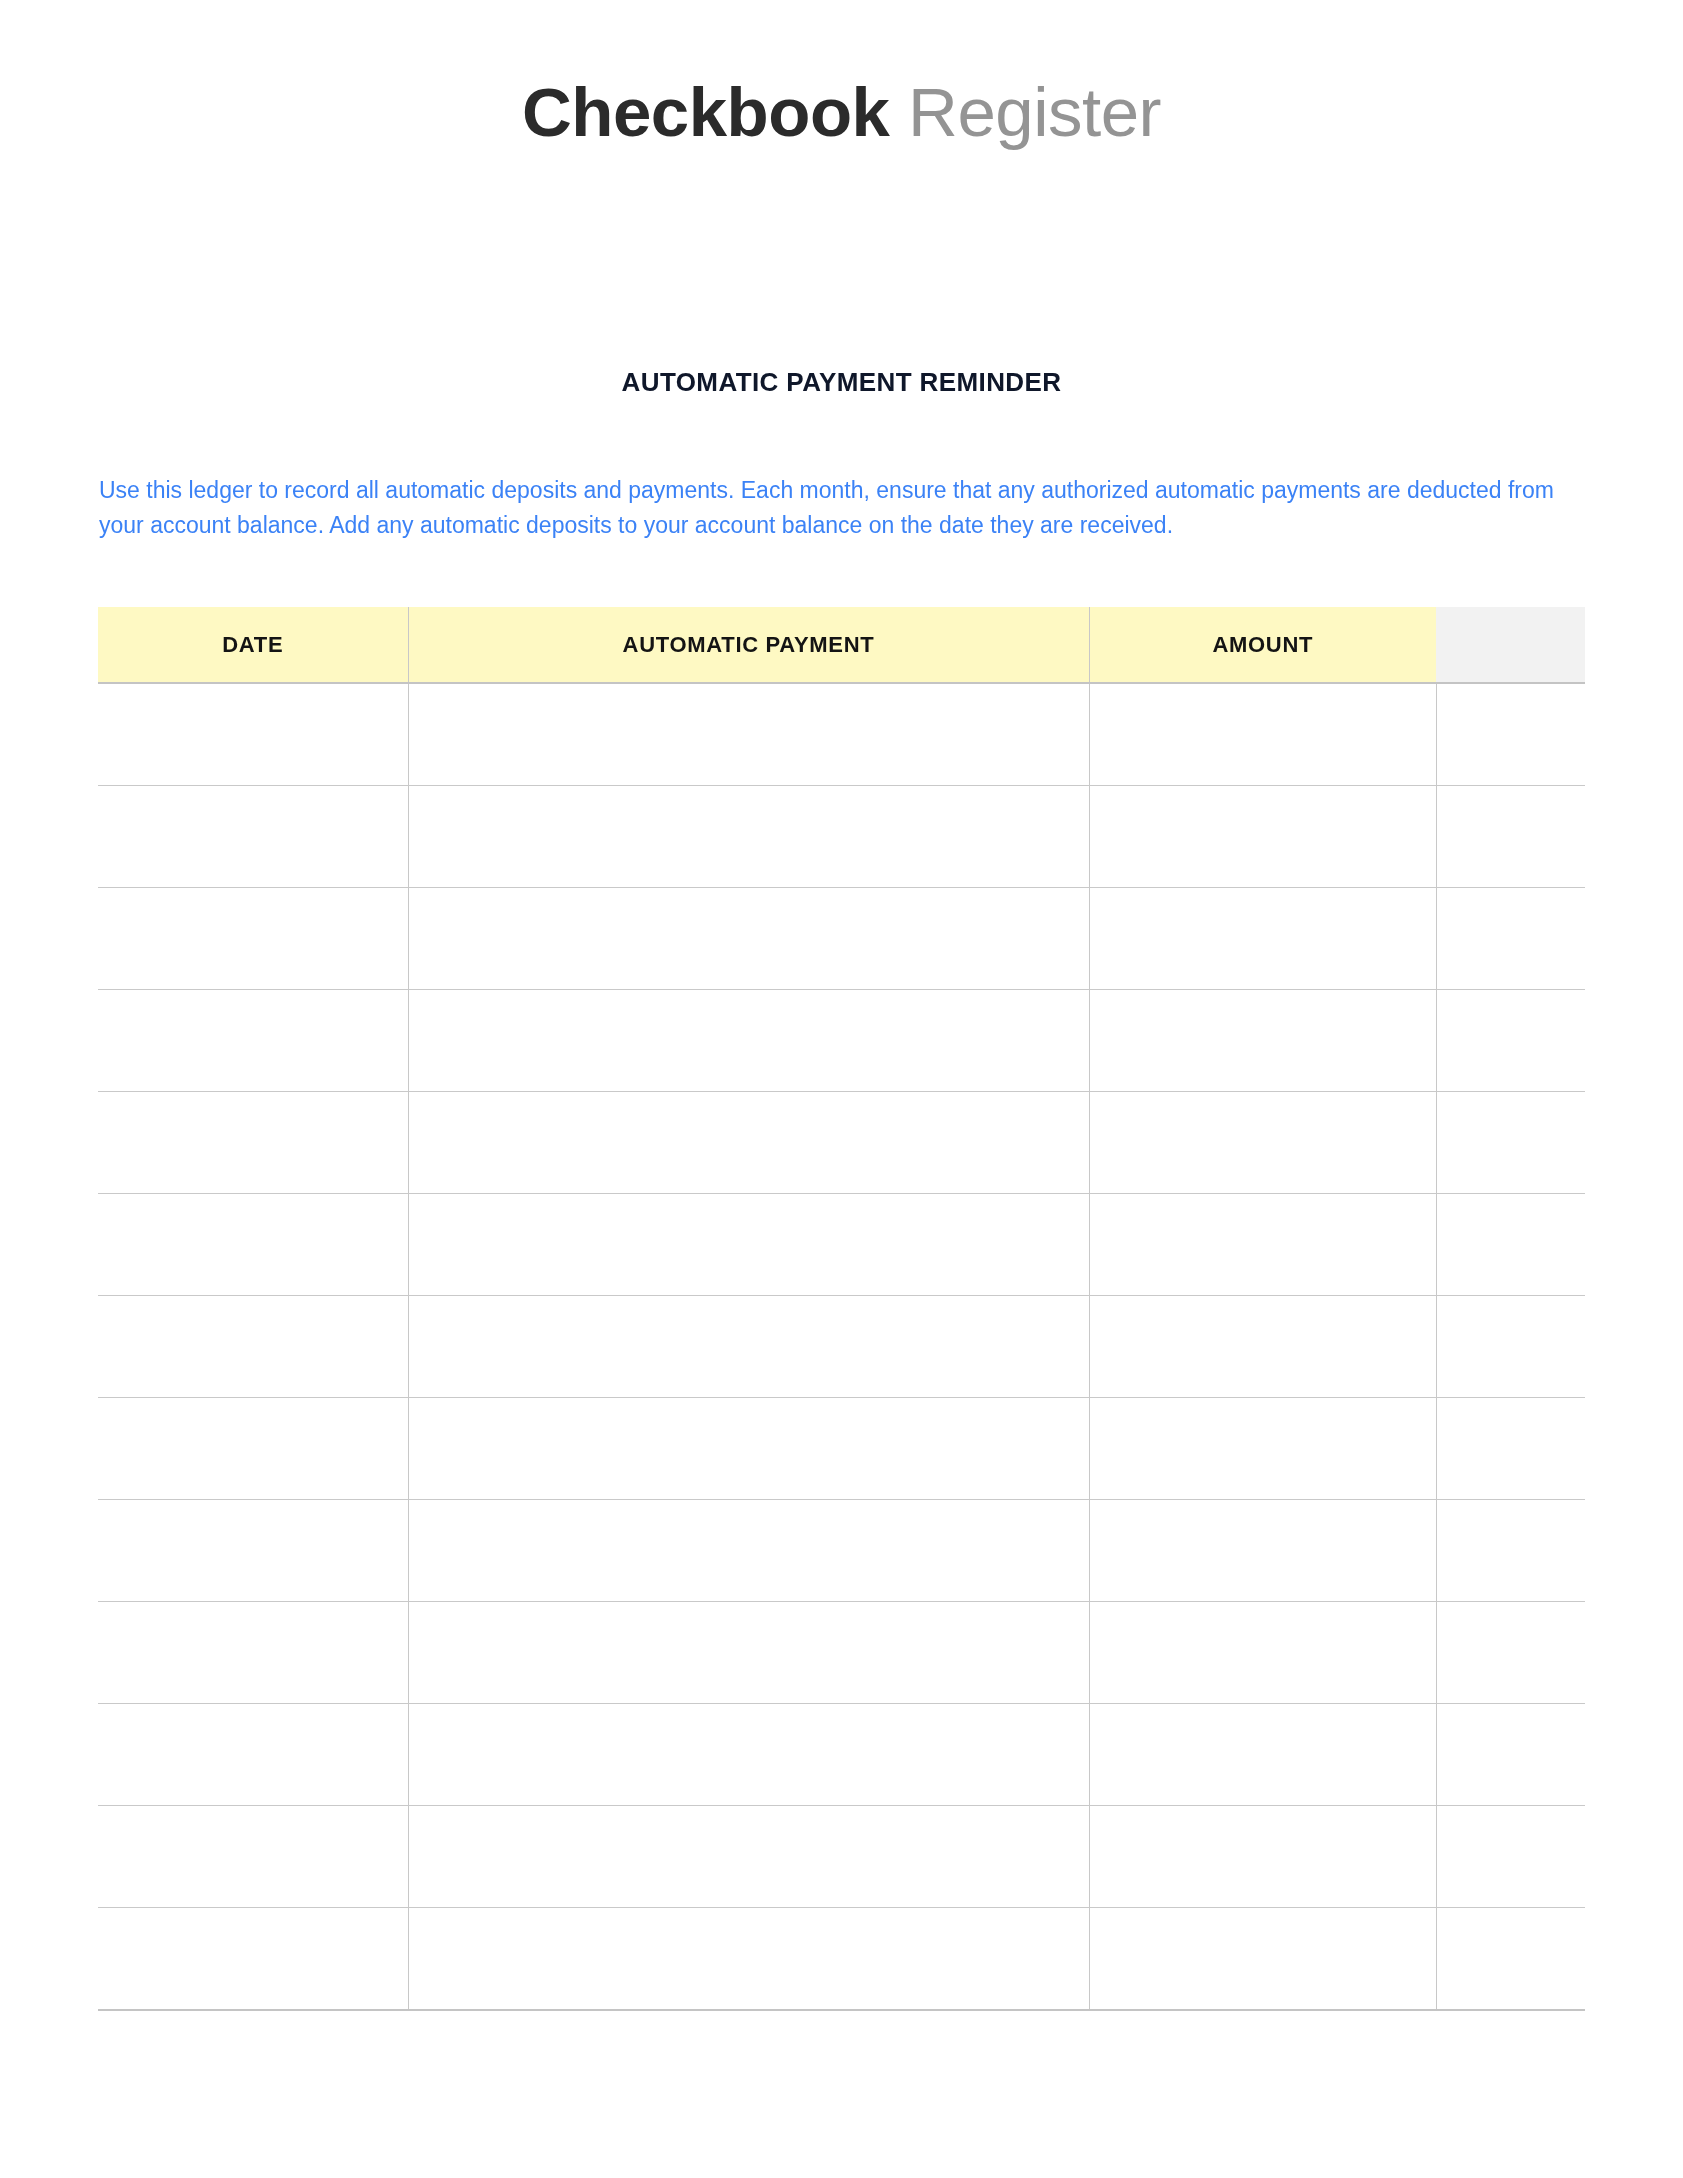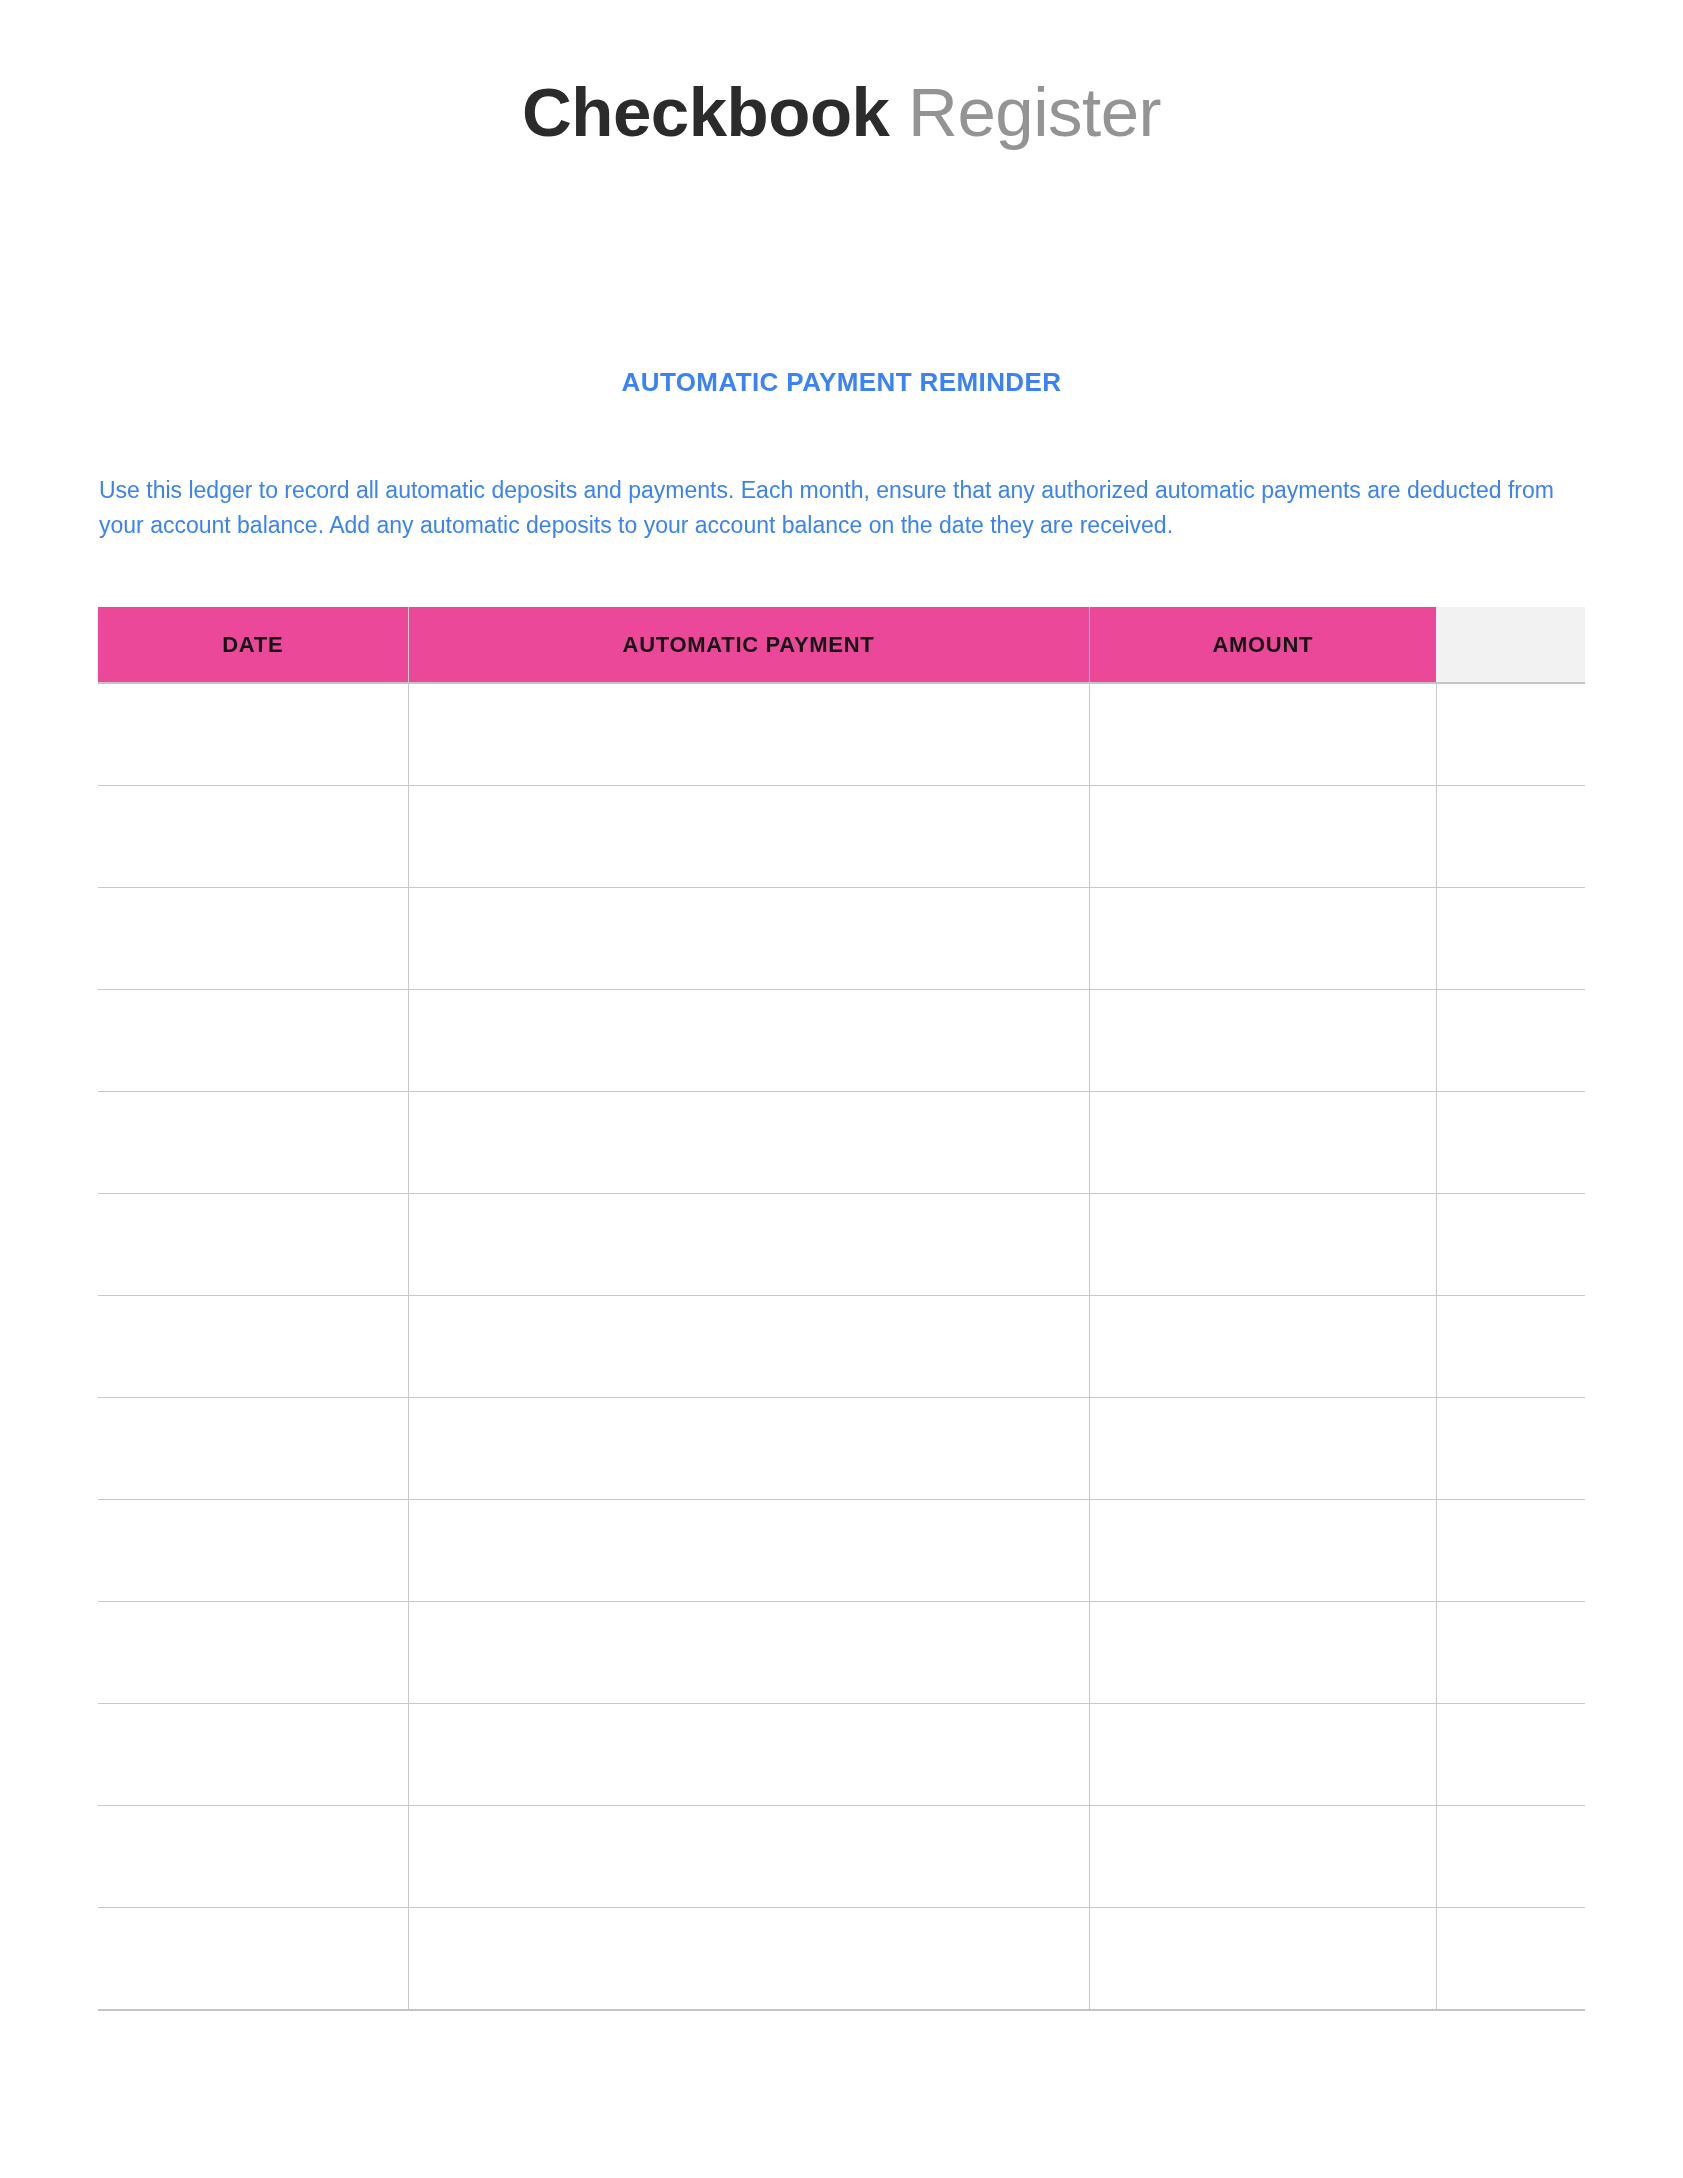--- a/index.html
+++ b/index.html
@@ -56,21 +56,21 @@
   
   .section-heading {
     position: absolute;
     top: 345px;
     left: 0;
     width: 1683px;
     text-align: center;
     font-size: 26px;
     font-weight: 700;
     letter-spacing: 0.4px;
-    color: #3b82f6;
+    color: #0f172a;
     white-space: nowrap;
   }
 
   
   .body-paragraph {
     position: absolute;
     top: 450px;
     left: 99px;
     width: 1485px;
     font-size: 23px;
@@ -88,21 +88,21 @@
     width: 1487px;
     border-collapse: collapse;
     table-layout: fixed;
   }
   .ledger-table col.col-date   { width: 310px; }
   .ledger-table col.col-pay    { width: 681px; }
   .ledger-table col.col-amt    { width: 347px; }
   .ledger-table col.col-cents  { width: 149px; }
 
   .ledger-table thead th {
-    background: #ec4899;
+    background: #fef9c3;
     height: 75px;
     font-size: 22px;
     font-weight: 700;
     letter-spacing: 0.7px;
     color: #141414;
     text-align: center;
     vertical-align: middle;
     padding: 0;
     border: 0;
     border-bottom: 2.5px solid #c4c4c4;

